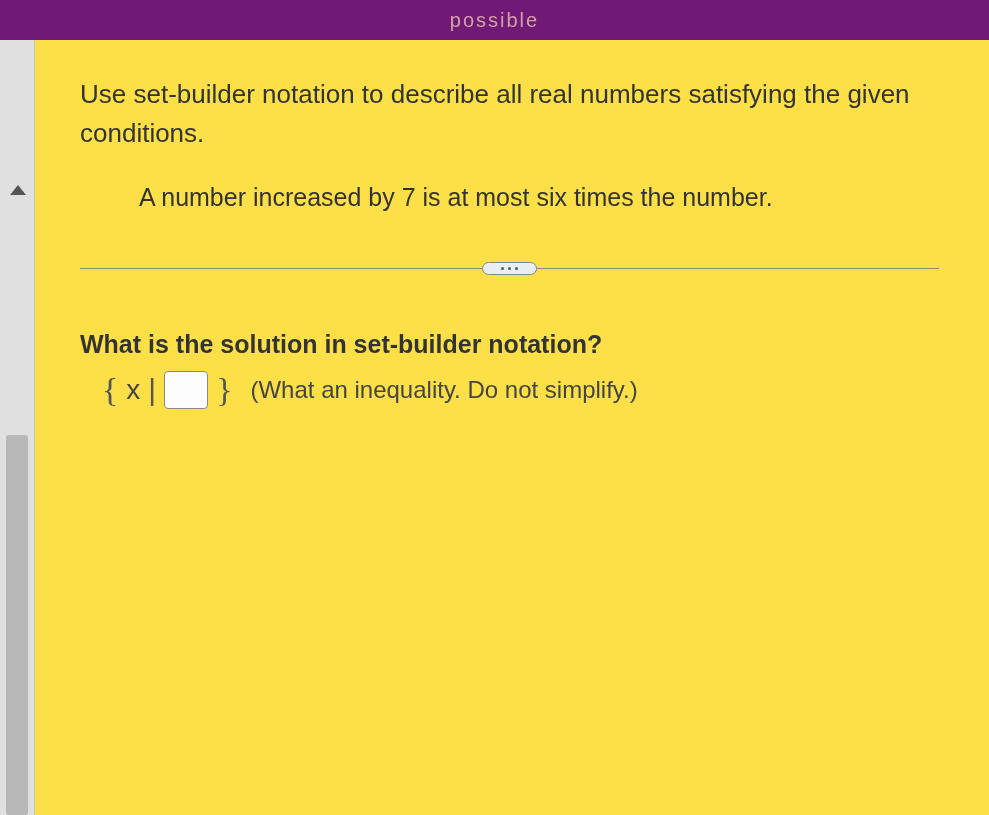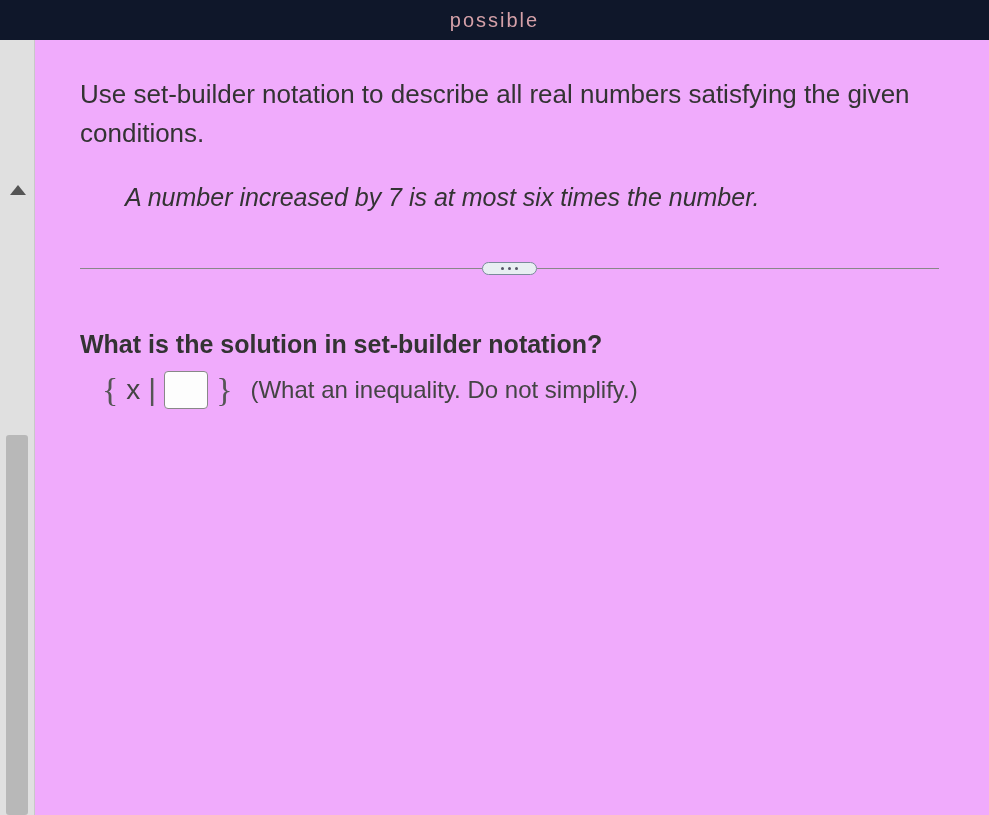--- a/index.html
+++ b/index.html
@@ -8,21 +8,21 @@
       box-sizing: border-box;
     }
     body {
       font-family: Arial, Helvetica, sans-serif;
       background: #e8e8e8;
       width: 989px;
       height: 815px;
       overflow: hidden;
     }
     .header-bar {
-      background: #0f172a;
+      background: #701a75;
       height: 40px;
       width: 100%;
       display: flex;
       align-items: center;
       justify-content: center;
       color: #d4a0a8;
       font-size: 20px;
       letter-spacing: 2px;
     }
     .layout {
@@ -50,36 +50,35 @@
       position: absolute;
       top: 395px;
       left: 6px;
       width: 22px;
       height: 380px;
       background: #b8b8b8;
       border-radius: 3px;
     }
     .content {
       flex: 1;
-      background: #f0abfc;
+      background: #fde047;
       padding: 35px 50px 0 45px;
       position: relative;
     }
     .instruction {
       font-size: 26px;
       color: #333;
       line-height: 1.5;
       margin-bottom: 30px;
     }
     .condition {
       font-size: 25px;
       color: #333;
-      margin-left: 45px;
+      margin-left: 59px;
       margin-bottom: 50px;
-      font-style: italic;
     }
     .divider-wrap {
       display: flex;
       align-items: center;
       margin-bottom: 55px;
     }
     .divider-line {
       flex: 1;
       height: 1px;
       background: #888;

